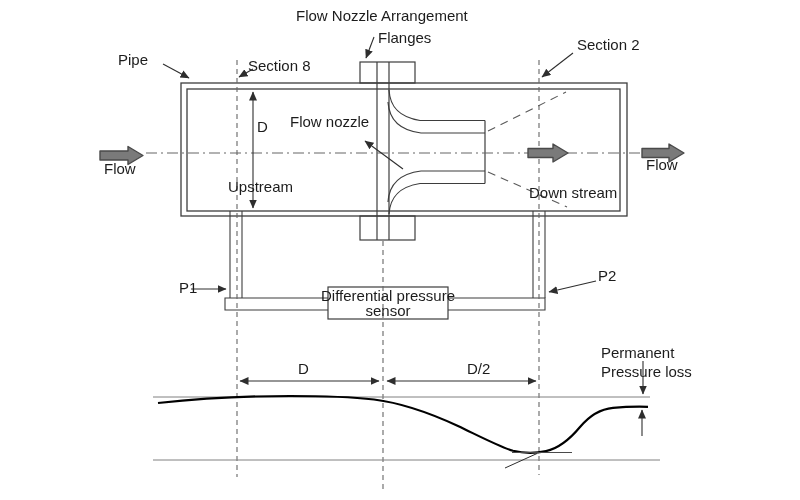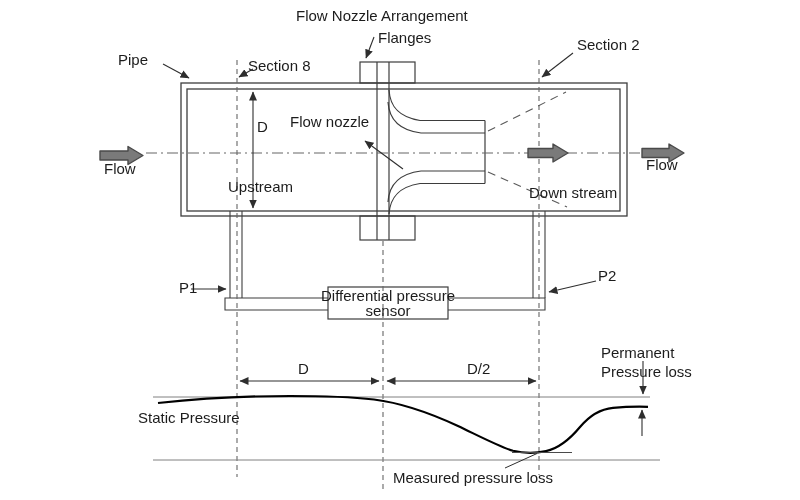--- a/index.html
+++ b/index.html
@@ -119,16 +119,14 @@
   <div class="lbl" style="left:228px;top:179px;">Upstream</div>
   <div class="lbl" style="left:529px;top:185px;">Down stream</div>
   <div class="lbl" style="left:170px;top:280px;margin-left:9px;">P1</div>
   <div class="lbl" style="left:598px;top:268px;">P2</div>
   <div class="lbl center" style="left:388px;top:288px;">Differential pressure</div>
   <div class="lbl center" style="left:388px;top:303px;">sensor</div>
   <div class="lbl" style="left:298px;top:361px;">D</div>
   <div class="lbl" style="left:467px;top:361px;">D/2</div>
   <div class="lbl" style="left:601px;top:345px;">Permanent</div>
   <div class="lbl" style="left:601px;top:364px;">Pressure loss</div>
-  <div class="lbl" style="left:138px;top:410px;">Static Pressure</div>
-  <div class="lbl" style="left:393px;top:470px;">Measured pressure loss</div>
 
 </div>
 
 </body></html>

